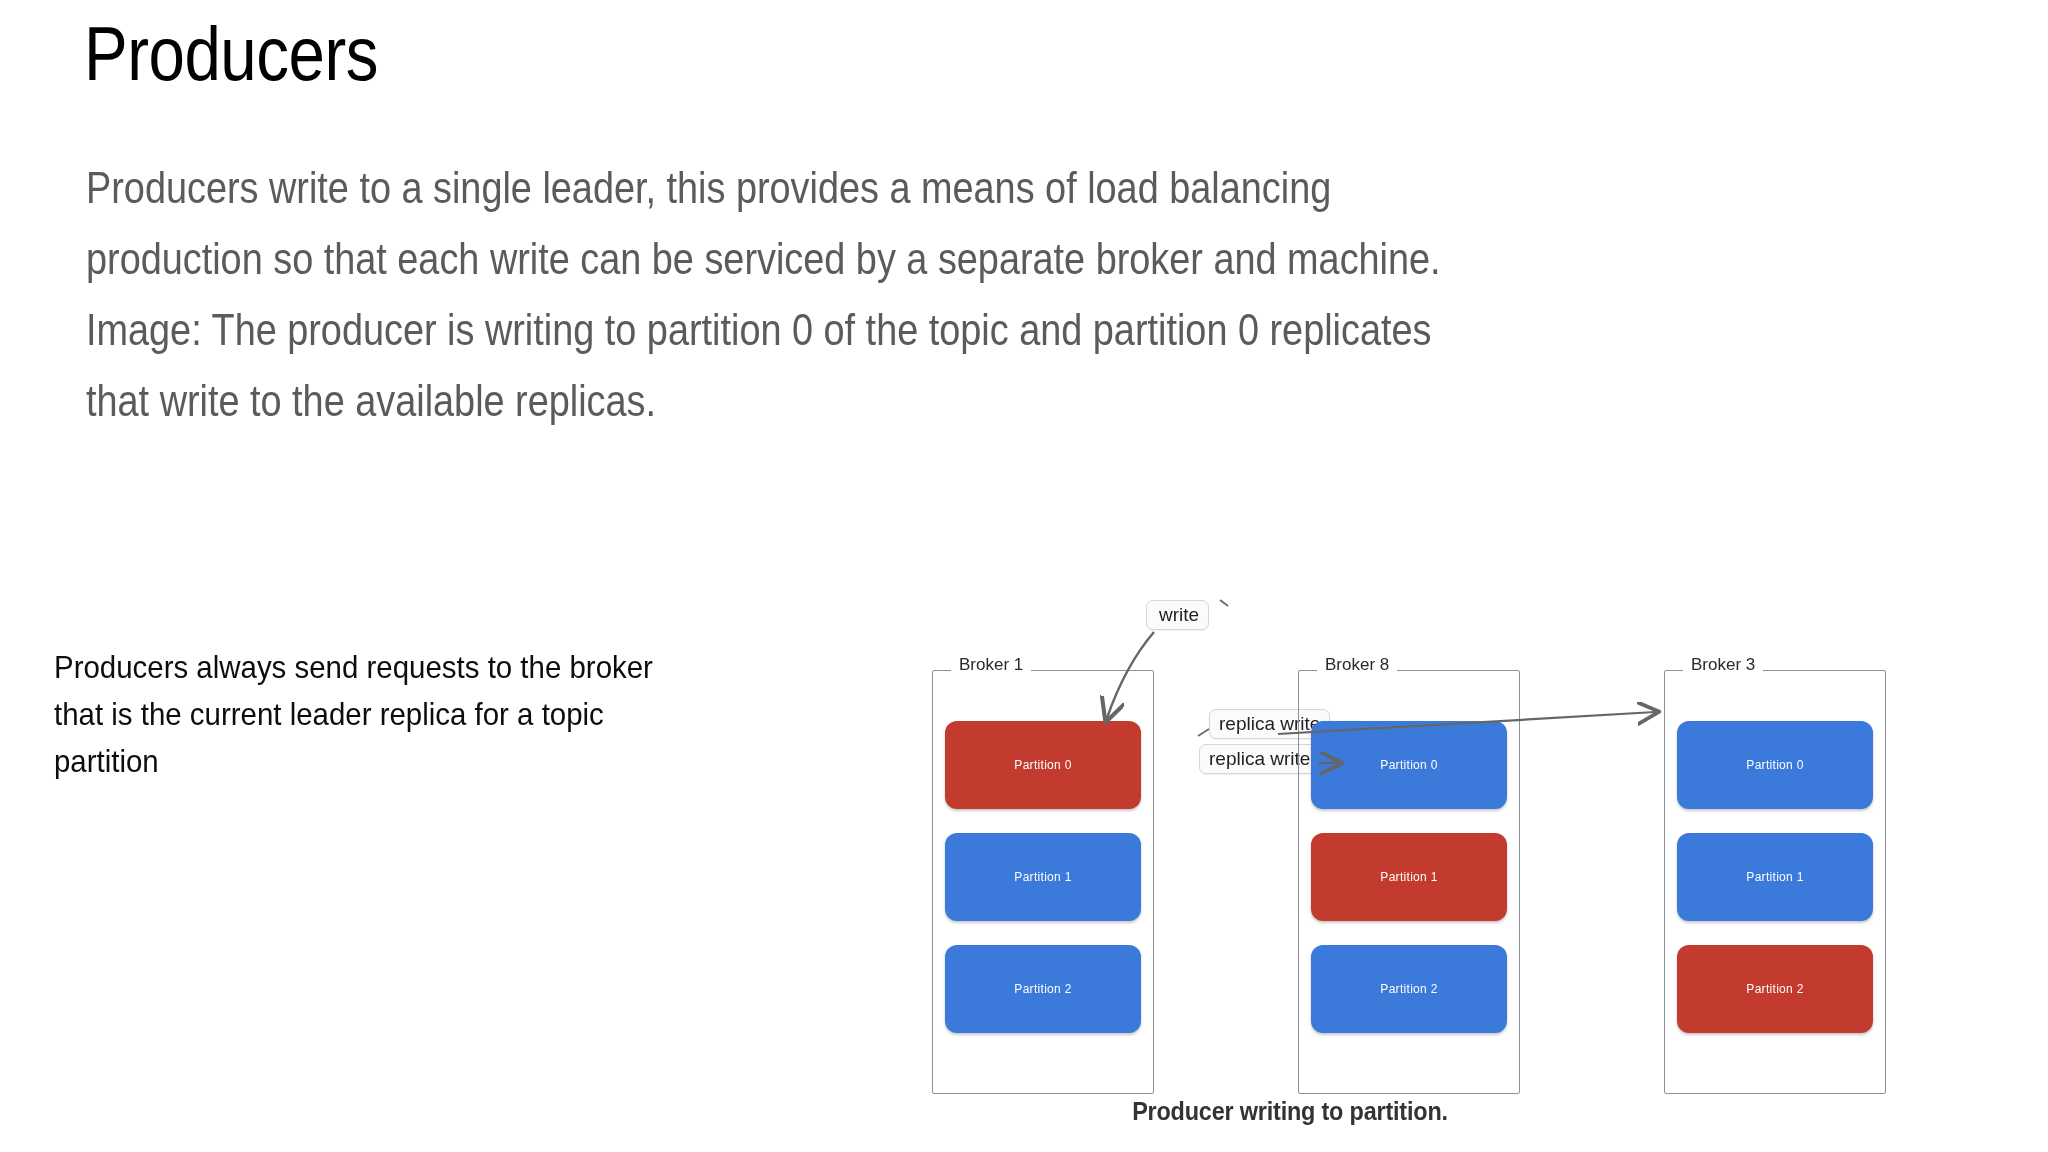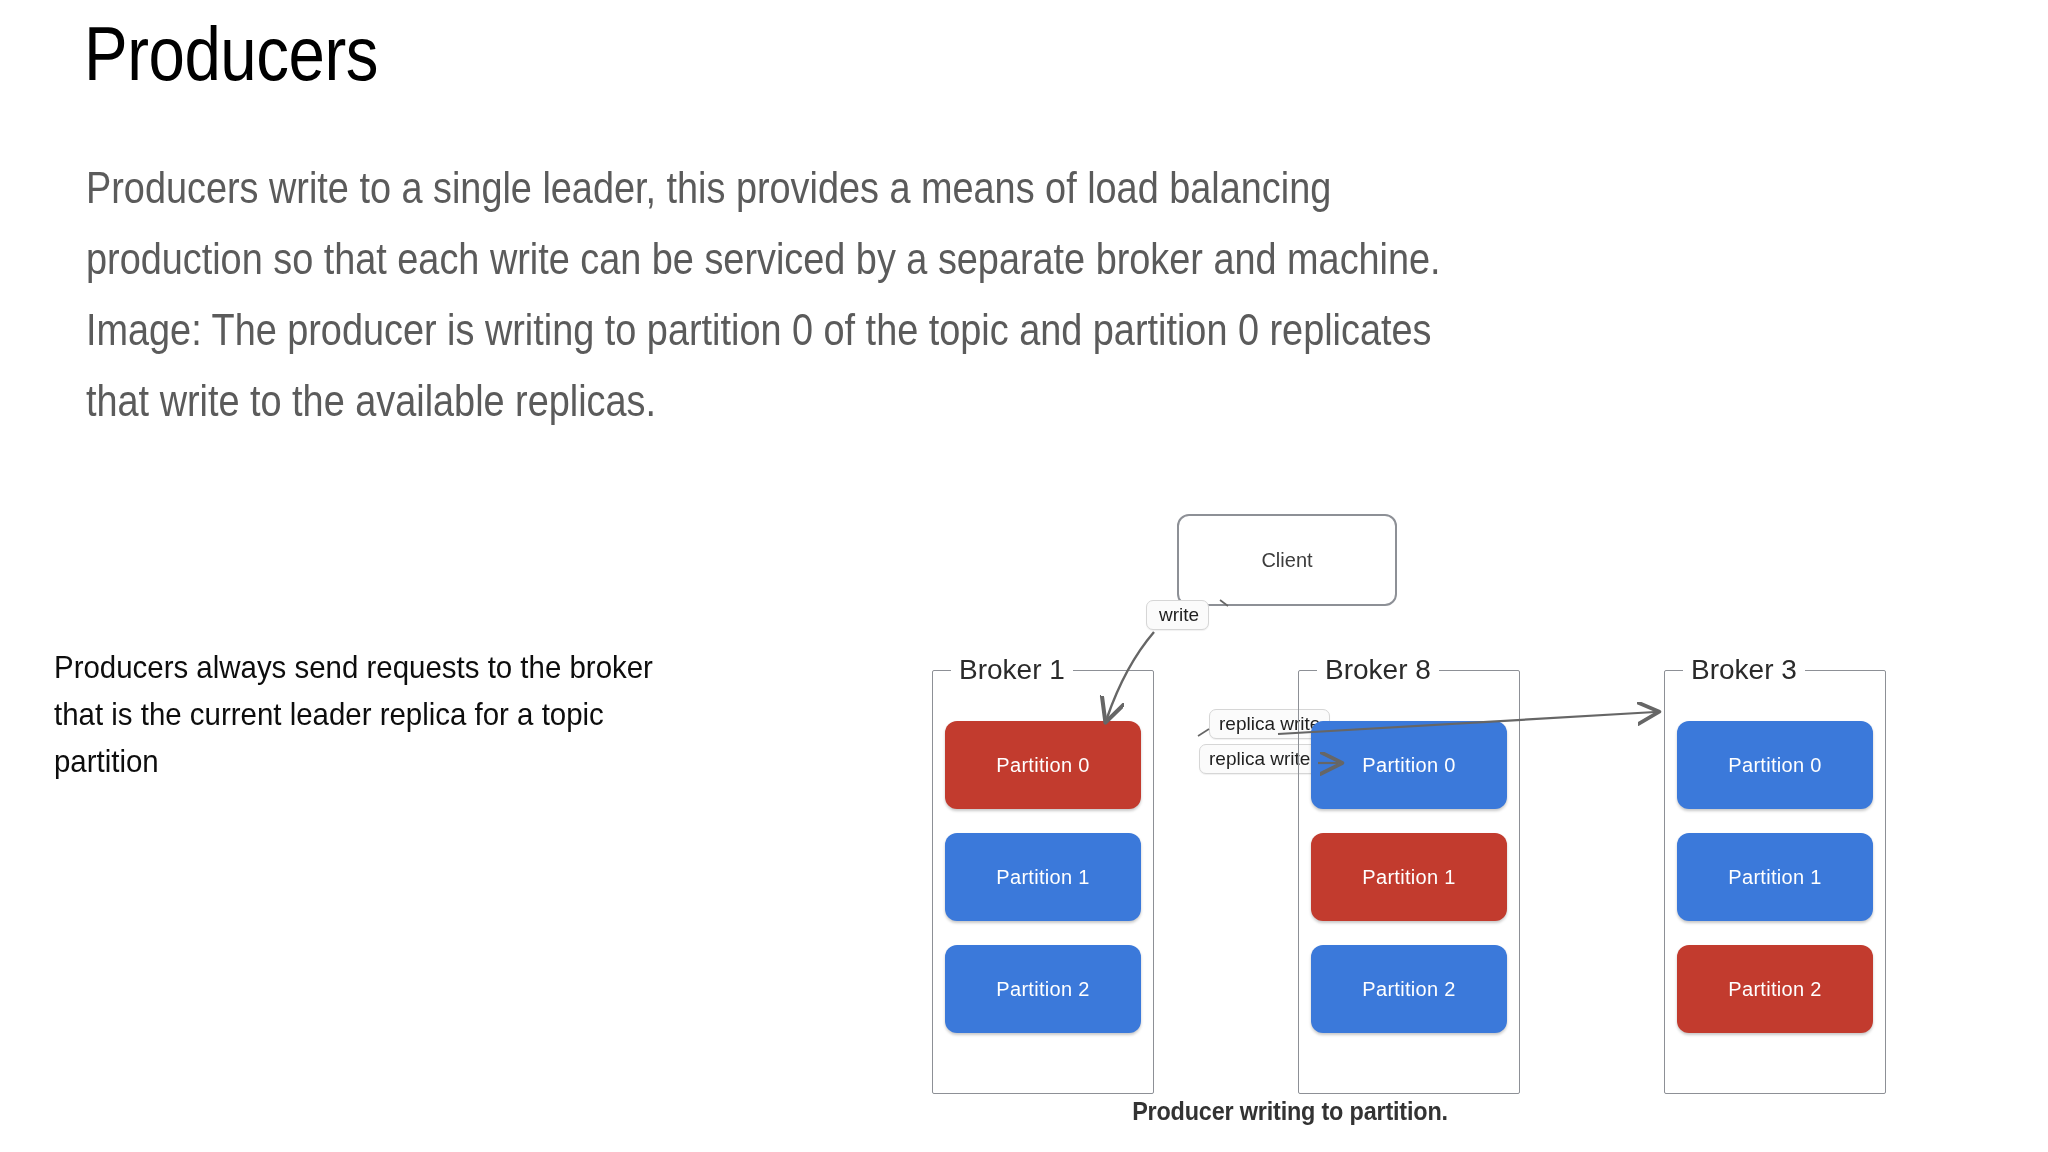--- a/index.html
+++ b/index.html
@@ -126,21 +126,21 @@
   #broker-1 { left: 52px; }
   #broker-2 { left: 418px; }
   #broker-3 { left: 784px; }
 
   .broker-legend {
     position: absolute;
     top: -15px;
     left: 18px;
     background: #ffffff;
     padding: 0 8px;
-    font-size: 28px;
+    font-size: 17px;
     color: #2a2a2a;
     white-space: nowrap;
     line-height: 1;
   }
 
   
   .partitions {
     position: absolute;
     left: 12px;
     top: 50px;
@@ -148,21 +148,21 @@
     display: flex;
     flex-direction: column;
     gap: 24px;
   }
   .partition {
     height: 88px;
     border-radius: 12px;
     display: flex;
     align-items: center;
     justify-content: center;
-    font-size: 20px;
+    font-size: 12px;
     color: #ffffff;
     letter-spacing: 0.3px;
     box-shadow: 0 2px 3px rgba(0,0,0,0.22);
     box-sizing: border-box;
   }
   .partition.leader  { background: #c23b2e; }
   .partition.replica { background: #3b79da; }
 
   
   #arrows {
@@ -202,23 +202,20 @@
 
 <div id="side-note">
   <span class="ln">Producers always send requests to the broker</span>
   <span class="ln">that is the current leader replica for a topic</span>
   <span class="ln">partition</span>
 </div>
 
 <div id="figure">
 
 
-  <div id="client-box">
-    <span>Client</span>
-  </div>
 
   <div class="edge-label" id="label-write">write</div>
   <div class="edge-label" id="label-replica-1">replica write</div>
   <div class="edge-label" id="label-replica-2">replica write</div>
 
   <div class="broker" id="broker-1">
     <span class="broker-legend">Broker 1</span>
     <div class="partitions">
       <div class="partition leader">Partition 0</div>
       <div class="partition replica">Partition 1</div>

